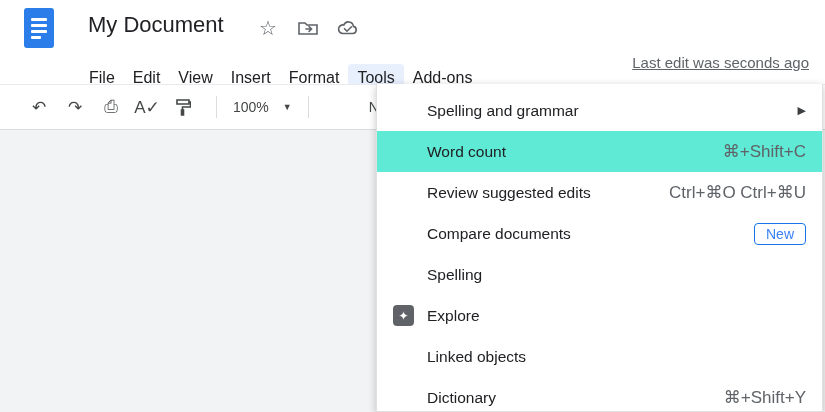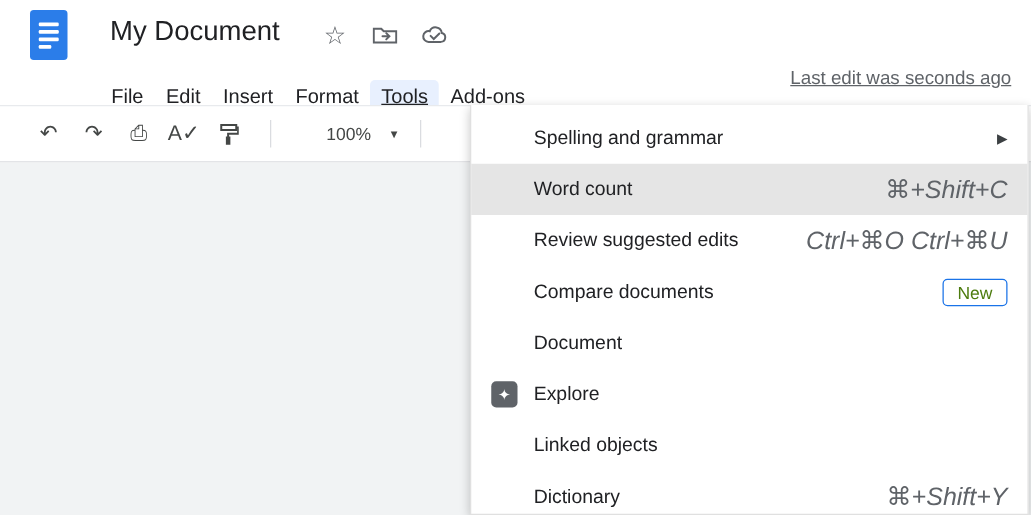--- a/index.html
+++ b/index.html
@@ -30,38 +30,38 @@
   .last-edit { position:absolute; right:16px; top:54px; font-size:15px; color:#5f6368;
     text-decoration:underline; }
 
   
   .toolbar { position:absolute; left:0; top:84px; width:825px; height:46px; background:#fff;
     border-top:1px solid #e8eaed; border-bottom:1px solid #dadce0;
     display:flex; align-items:center; padding-left:26px; }
   .tb-icon { width:26px; height:26px; margin-right:10px; display:flex; align-items:center;
     justify-content:center; color:#444746; font-size:17px; }
   .tb-sep { width:1px; height:22px; background:#dadce0; margin:0 10px; }
-  .zoom-box { display:flex; align-items:center; font-size:14px; color:#444746; padding:0 6px;margin-left:28px; }
+  .zoom-box { display:flex; align-items:center; font-size:14px; color:#444746; padding:0 6px; }
   .zoom-box .caret { margin-left:14px; font-size:9px; color:#444746; }
   .style-box { font-size:14px; color:#444746; padding:0 6px;margin-left:44px; }
 
   
   .canvas { position:absolute; left:0; top:130px; width:825px; height:282px; background:#f1f3f4; }
 
   
   .dropdown { position:absolute; left:376px; top:84px; width:447px; height:328px;
     background:#fff; border:1px solid #e0e0e0; border-top:none;
     box-shadow:0 2px 8px rgba(0,0,0,0.22); padding-top:6px; z-index:5; }
   .dd-item { height:41px; display:flex; align-items:center; padding:0 16px 0 50px;
     font-size:15.5px; color:#202124; position:relative; cursor:default; }
-  .dd-item.highlight { background:#e5e5e5;gap:32px; }
+  .dd-item.highlight { background:#5eead4;gap:32px; }
   .dd-label { flex:0 0 auto; }
-  .dd-right { margin-left:auto; font-size:20px; color:#5f6368; white-space:nowrap;font-style:italic; }
+  .dd-right { margin-left:auto; font-size:17px; color:#5f6368; white-space:nowrap; }
   .dd-arrow { margin-left:auto; font-size:11px; color:#3c4043; }
-  .dd-badge { margin-left:auto; border:1.5px solid #1a73e8; color:#4d7c0f; font-size:14px;
+  .dd-badge { margin-left:auto; border:1.5px solid #1a73e8; color:#3b82f6; font-size:14px;
     padding:2px 11px; border-radius:4px; background:#fff; }
   .dd-ico { position:absolute; left:16px; top:10px; width:21px; height:21px;
     background:#5f6368; border-radius:4px; color:#fff; font-size:12px;
     display:flex; align-items:center; justify-content:center; }
 </style>
 </head>
 <body>
 
 <div class="stage">
 
@@ -86,20 +86,21 @@
       <svg width="22" height="16" viewBox="0 0 22 16" fill="none" stroke="#5f6368" stroke-width="1.6">
         <path d="M6 13.5 a4.3 4.3 0 1 1 .8-8.5 a5 5 0 0 1 9.6 1.4 a3.6 3.6 0 0 1-.6 7.1 z"></path>
         <path d="M7.5 8.7 L10 11.2 L14.5 6.8" stroke-linecap="round"></path>
       </svg>
     </span>
   </div>
 
   <div class="menubar">
     <span class="menu-btn">File</span>
     <span class="menu-btn">Edit</span>
+    <span class="menu-btn">View</span>
     <span class="menu-btn">Insert</span>
     <span class="menu-btn">Format</span>
     <span class="menu-btn active">Tools</span>
     <span class="menu-btn">Add-ons</span>
   </div>
 
   <a class="last-edit">Last edit was seconds ago</a>
 
   <div class="toolbar">
     <span class="tb-icon">↶</span>
@@ -140,21 +141,21 @@
       <span class="dd-label">Review suggested edits</span>
       <span class="dd-right">Ctrl+⌘O Ctrl+⌘U</span>
     </div>
 
     <div class="dd-item">
       <span class="dd-label">Compare documents</span>
       <span class="dd-badge">New</span>
     </div>
 
     <div class="dd-item">
-      <span class="dd-label">Document</span>
+      <span class="dd-label">Spelling</span>
     </div>
 
     <div class="dd-item">
       <span class="dd-ico">✦</span>
       <span class="dd-label">Explore</span>
     </div>
 
     <div class="dd-item">
       <span class="dd-label">Linked objects</span>
     </div>

